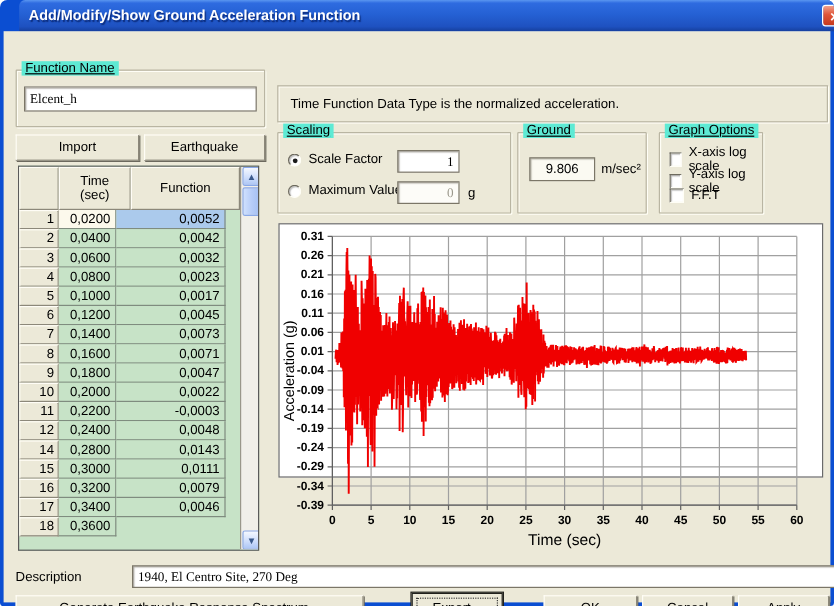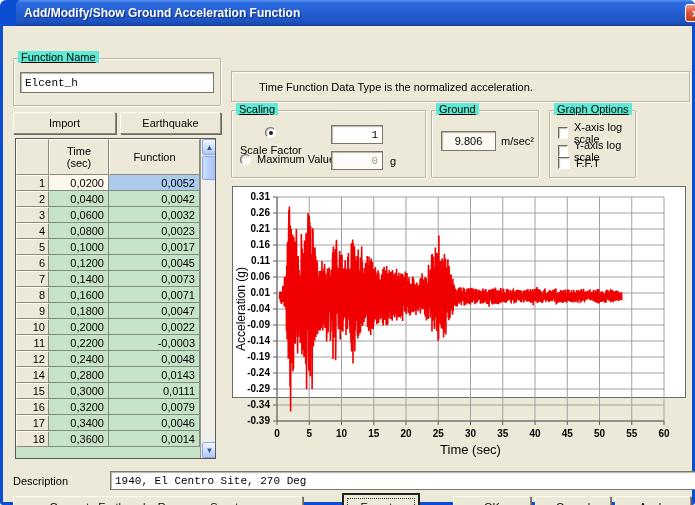--- a/index.html
+++ b/index.html
@@ -15,31 +15,31 @@
   .close-btn{position:absolute;right:5px;top:4px;width:21px;height:18px;
     background:linear-gradient(180deg,#f0a08c 0%,#e05438 45%,#c63a1e 100%);
     border:1px solid #fff;border-radius:3px;color:#fff;font-weight:bold;font-size:13px;
     display:flex;align-items:center;justify-content:center;line-height:1;cursor:pointer;}
   .dlg-body{position:absolute;left:3px;top:26px;width:689px;height:476px;background:#ece9d8;}
   
   .groupbox{position:absolute;border:1px solid #b9b5a2;border-radius:1px;
     box-shadow:inset 1px 1px 0 #fffef6, 1px 1px 0 #fffef6;}
   .grouplabel{position:absolute;top:-8px;left:4px;background:#5eead4;padding:0 3px;font-size:11px;text-decoration:underline;}
   .etched-panel{position:absolute;border:1px solid #b9b5a2;
-    box-shadow:inset 1px 1px 0 #fffef6, 1px 1px 0 #fffef6;display:flex;align-items:center;padding-left:27px;}
+    box-shadow:inset 1px 1px 0 #fffef6, 1px 1px 0 #fffef6;display:flex;align-items:center;padding-left:10px;}
   
   .btn{position:absolute;background:#ece9d8;border:1px solid;
     border-color:#fffdf6 #8c887a #8c887a #fffdf6;box-shadow:1px 1px 0 #6c695e;
     display:flex;align-items:center;justify-content:center;
     font-family:"Liberation Sans",sans-serif;font-size:11px;cursor:pointer;}
   .btn.default{border:1px solid #20201c;box-shadow:inset 0 0 0 1px #ece9d8, 0 0 0 1px #20201c;
     outline:1px dotted #3a3a3a;outline-offset:-5px;}
   .txt{position:absolute;background:#fff;border:1px solid #7b7667;
     box-shadow:inset 1px 1px 1px rgba(90,85,70,.45);
-    font-family:Liberation Mono, monospace;font-size:11px;padding:2px 4px;}
+    font-family:Liberation Serif, serif;font-size:11px;padding:2px 4px;}
   .txt.num{text-align:right;}
   .txt.disabled{color:#9b988c;background:#fdfcf8;}
   .inset-field{position:absolute;background:#fbfaf2;border:1px solid #7b7667;
     box-shadow:inset 1px 1px 1px rgba(90,85,70,.4);display:flex;align-items:center;
     justify-content:center;font-size:11px;}
   .radio{width:11px;height:11px;border-radius:50%;background:#fff;
     border:1px solid;border-color:#6d6a5e #fffef6 #fffef6 #6d6a5e;
     box-shadow:inset 1px 1px 1px rgba(0,0,0,.25);display:inline-block;position:relative;cursor:pointer;}
   .radio.on::after{content:"";position:absolute;left:3px;top:3px;width:4px;height:4px;
     border-radius:50%;background:#1a1a1a;}
@@ -53,21 +53,21 @@
   .grid-cols{width:184px;}
   .grid-header{display:flex;height:36px;}
   .hcell{background:#ece9d8;border:1px solid;border-color:#fffdf6 #8c887a #8c887a #fffdf6;
     display:flex;flex-direction:column;align-items:center;justify-content:center;
     font-size:11px;line-height:12px;}
   .trow{display:flex;height:16px;}
   .cell{border-right:1px solid #7f8c7f;border-bottom:1px solid #7f8c7f;
     font-size:11px;display:flex;align-items:center;}
   .rowhead{width:33px;background:#ece9d8;border:1px solid;
     border-color:#fffdf6 #8c887a #8c887a #fffdf6;justify-content:flex-end;padding-right:3px;cursor:pointer;}
-  .tcell{width:60px;background:#c7e3c7;justify-content:flex-end;padding-right:4px;cursor:pointer;padding-left:20px;}
+  .tcell{width:48px;background:#c7e3c7;justify-content:flex-end;padding-right:4px;cursor:pointer;padding-left:20px;}
   .fcell{width:91px;background:#c7e3c7;justify-content:flex-end;padding-right:4px;cursor:pointer;}
   .tcell.first{background:#fcf9ec;}
   .fcell.selected{background:#abcaec;}
   
   .vscroll{width:17px;height:100%;background:#f1efe9;border-left:1px solid #9a978a;
     position:relative;}
   .sc-btn{position:absolute;left:1px;width:15px;height:16px;
     background:linear-gradient(180deg,#f4f8ff 0%,#ccdcfb 60%,#adc6f5 100%);
     border:1px solid #89a8e8;border-radius:2px;display:flex;align-items:center;justify-content:center;
     color:#3b5a8c;font-size:8px;cursor:pointer;}
@@ -187,38 +187,37 @@
               <div class="cell fcell">0,0079</div>
             </div>
             <div class="trow">
               <div class="cell rowhead">17</div>
               <div class="cell tcell">0,3400</div>
               <div class="cell fcell">0,0046</div>
             </div>
             <div class="trow">
               <div class="cell rowhead">18</div>
               <div class="cell tcell">0,3600</div>
-              <div class="cell fcell">0,0014</div>
             </div>
           </div>
       </div>
       <div class="vscroll">
         <div class="sc-btn sc-up">▲</div>
         <div class="sc-thumb"></div>
         <div class="sc-btn sc-down">▼</div>
       </div>
     </div>
 
     <div class="etched-panel" style="left:228px;top:45px;width:459px;height:31px;">
       <span>Time Function Data Type is the normalized acceleration.</span>
     </div>
 
     <div class="groupbox" style="left:228px;top:84px;width:195px;height:68px;">
       <span class="grouplabel">Scaling</span>
-      <div class="ctl-row" style="left:8px;top:16px;flex-direction:column;">
+      <div class="ctl-row" style="left:8px;top:16px;">
         <span class="radio on"></span>
         <span>Scale Factor</span>
       </div>
       <input class="txt num" style="left: 99px; top: 14px; width: 52px; height: 19px;" value="1">
       <div class="ctl-row" style="left:8px;top:42px;">
         <span class="radio"></span>
         <span>Maximum Value</span>
       </div>
       <input class="txt num disabled" style="left: 99px; top: 40px; width: 52px; height: 19px;" value="0">
       <span style="position:absolute;left:158px;top:44px;">g</span>

